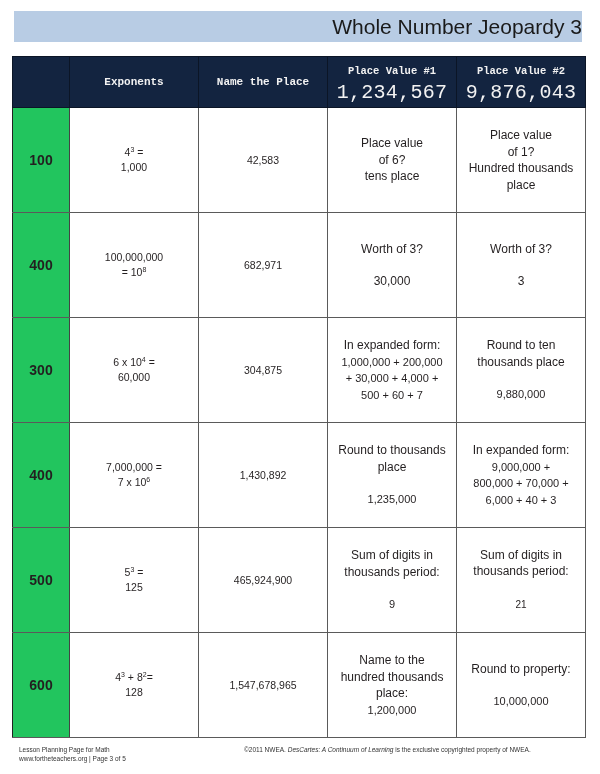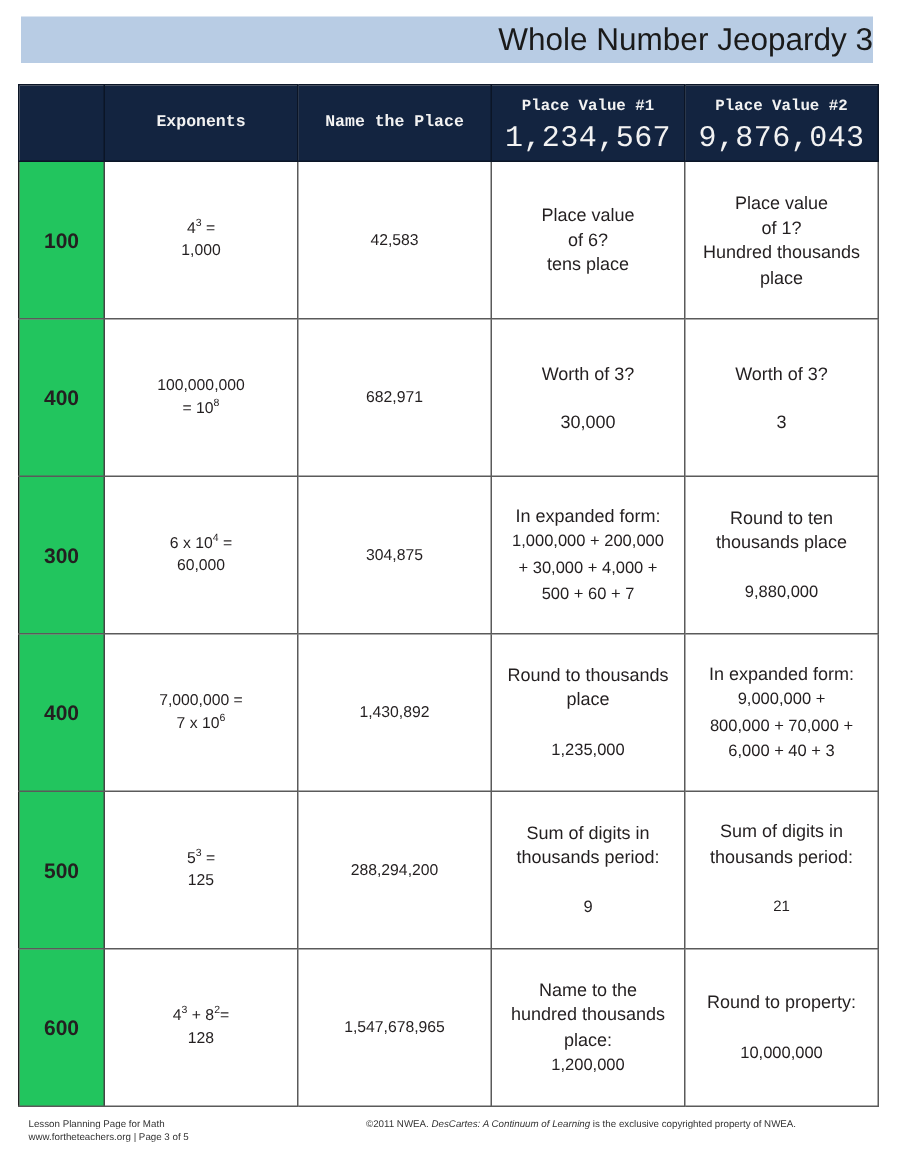--- a/index.html
+++ b/index.html
@@ -148,21 +148,21 @@
         <span style="font-size:11px">6,000 + 40 + 3</span>
       </td>
     </tr>
 
     <tr>
       <td class="points">500</td>
       <td class="small">
         <span>5</span><sup>3</sup><span> =</span><br>
         <span>125</span>
       </td>
-      <td class="small">288,294,200</td>
+      <td class="small">465,924,900</td>
       <td class="q">
         <span>Sum of digits in</span><br>
         <span>thousands period:</span>
         <span class="gap"></span>
         <span style="font-size:11px">9</span>
       </td>
       <td class="q">
         <span>Sum of digits in</span><br>
         <span>thousands period:</span>
         <span class="gap"></span>

